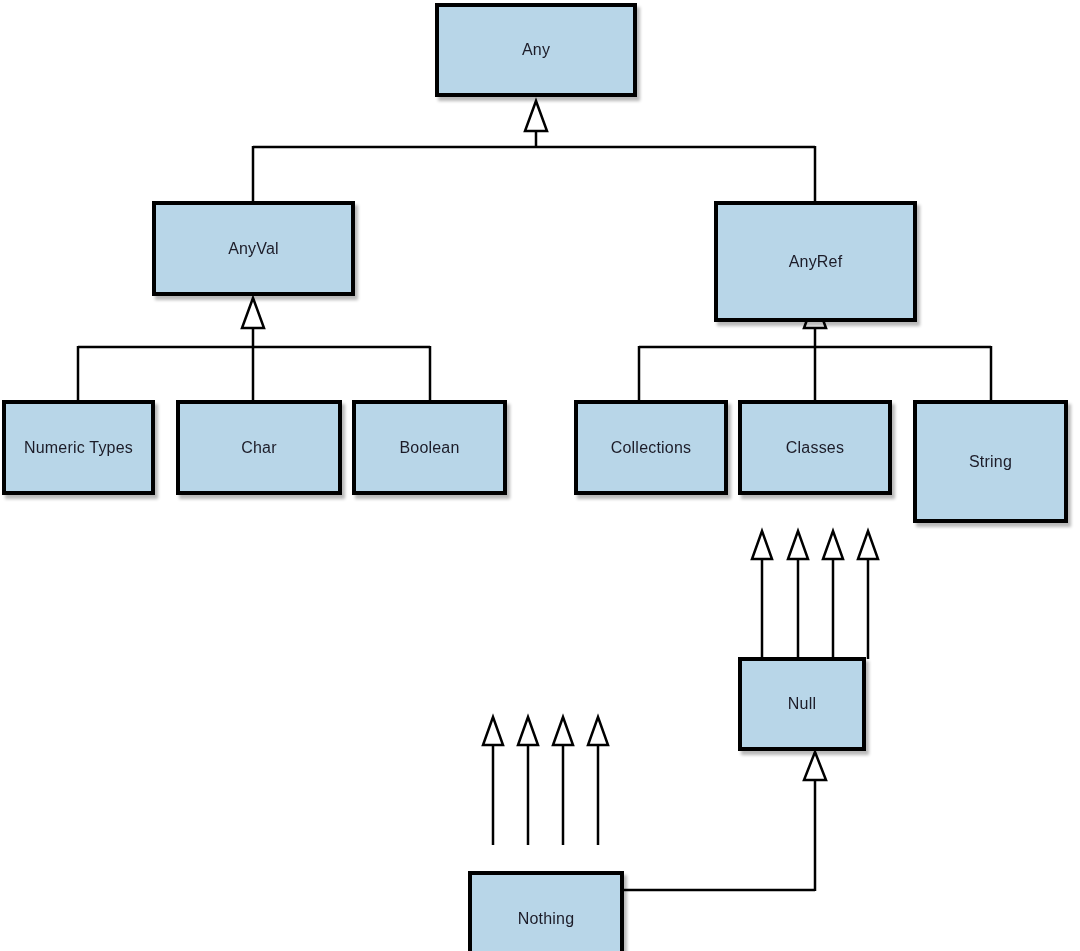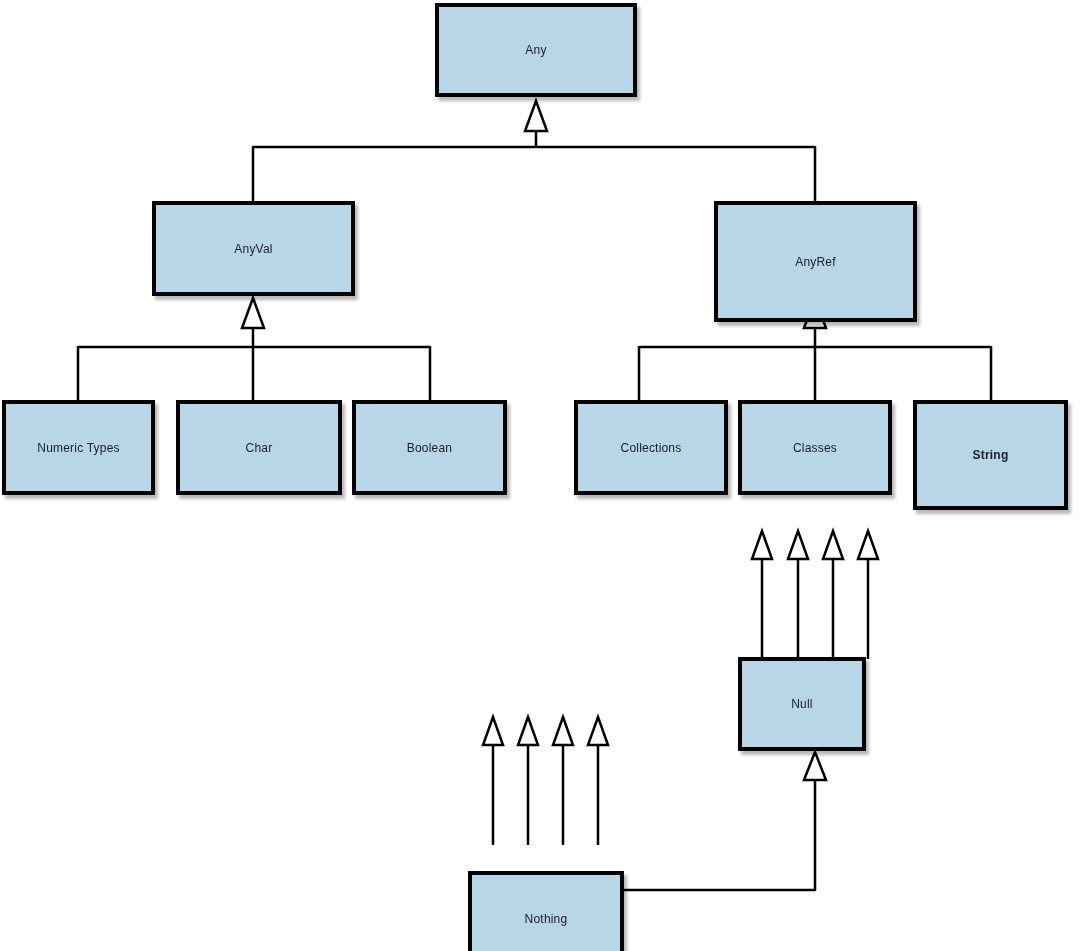--- a/index.html
+++ b/index.html
@@ -32,34 +32,34 @@
   }
   .node {
     position: absolute;
     box-sizing: border-box;
     background: var(--node-fill, #b8d6e8);
     border: 4px solid var(--node-border, #000);
     box-shadow: 3px 4px 3px rgba(0,0,0,0.28);
     display: flex;
     align-items: center;
     justify-content: center;
-    font-size: 12px;
+    font-size: 16px;
     color: var(--text-color, #1c1c28);
     letter-spacing: 0.2px;
     white-space: nowrap;
   }
   .n-any         { left:435px; top:3px;   width:202px; height:94px; }
   .n-anyval      { left:152px; top:201px; width:203px; height:95px; }
   .n-anyref      { left:714px; top:201px; width:203px; height:121px; }
   .n-numeric     { left:2px;   top:400px; width:153px; height:95px; }
   .n-char        { left:176px; top:400px; width:166px; height:95px; }
   .n-boolean     { left:352px; top:400px; width:155px; height:95px; }
   .n-collections { left:562px; top:400px; width:154px; height:95px;margin-left:12px; }
   .n-classes     { left:738px; top:400px; width:154px; height:95px; }
-  .n-string      { left:913px; top:400px; width:155px; height:110px;font-weight:bold; }
+  .n-string      { left:913px; top:400px; width:155px; height:123px; }
   .n-null        { left:738px; top:657px; width:128px; height:94px; }
   .n-nothing     { left:468px; top:843px; width:156px; height:95px;margin-top:28px; }
 </style>
 </head>
 <body>
 
 <div class="stage">
 
   <svg class="edges" viewBox="0 0 1080 951" aria-hidden="true">
 

